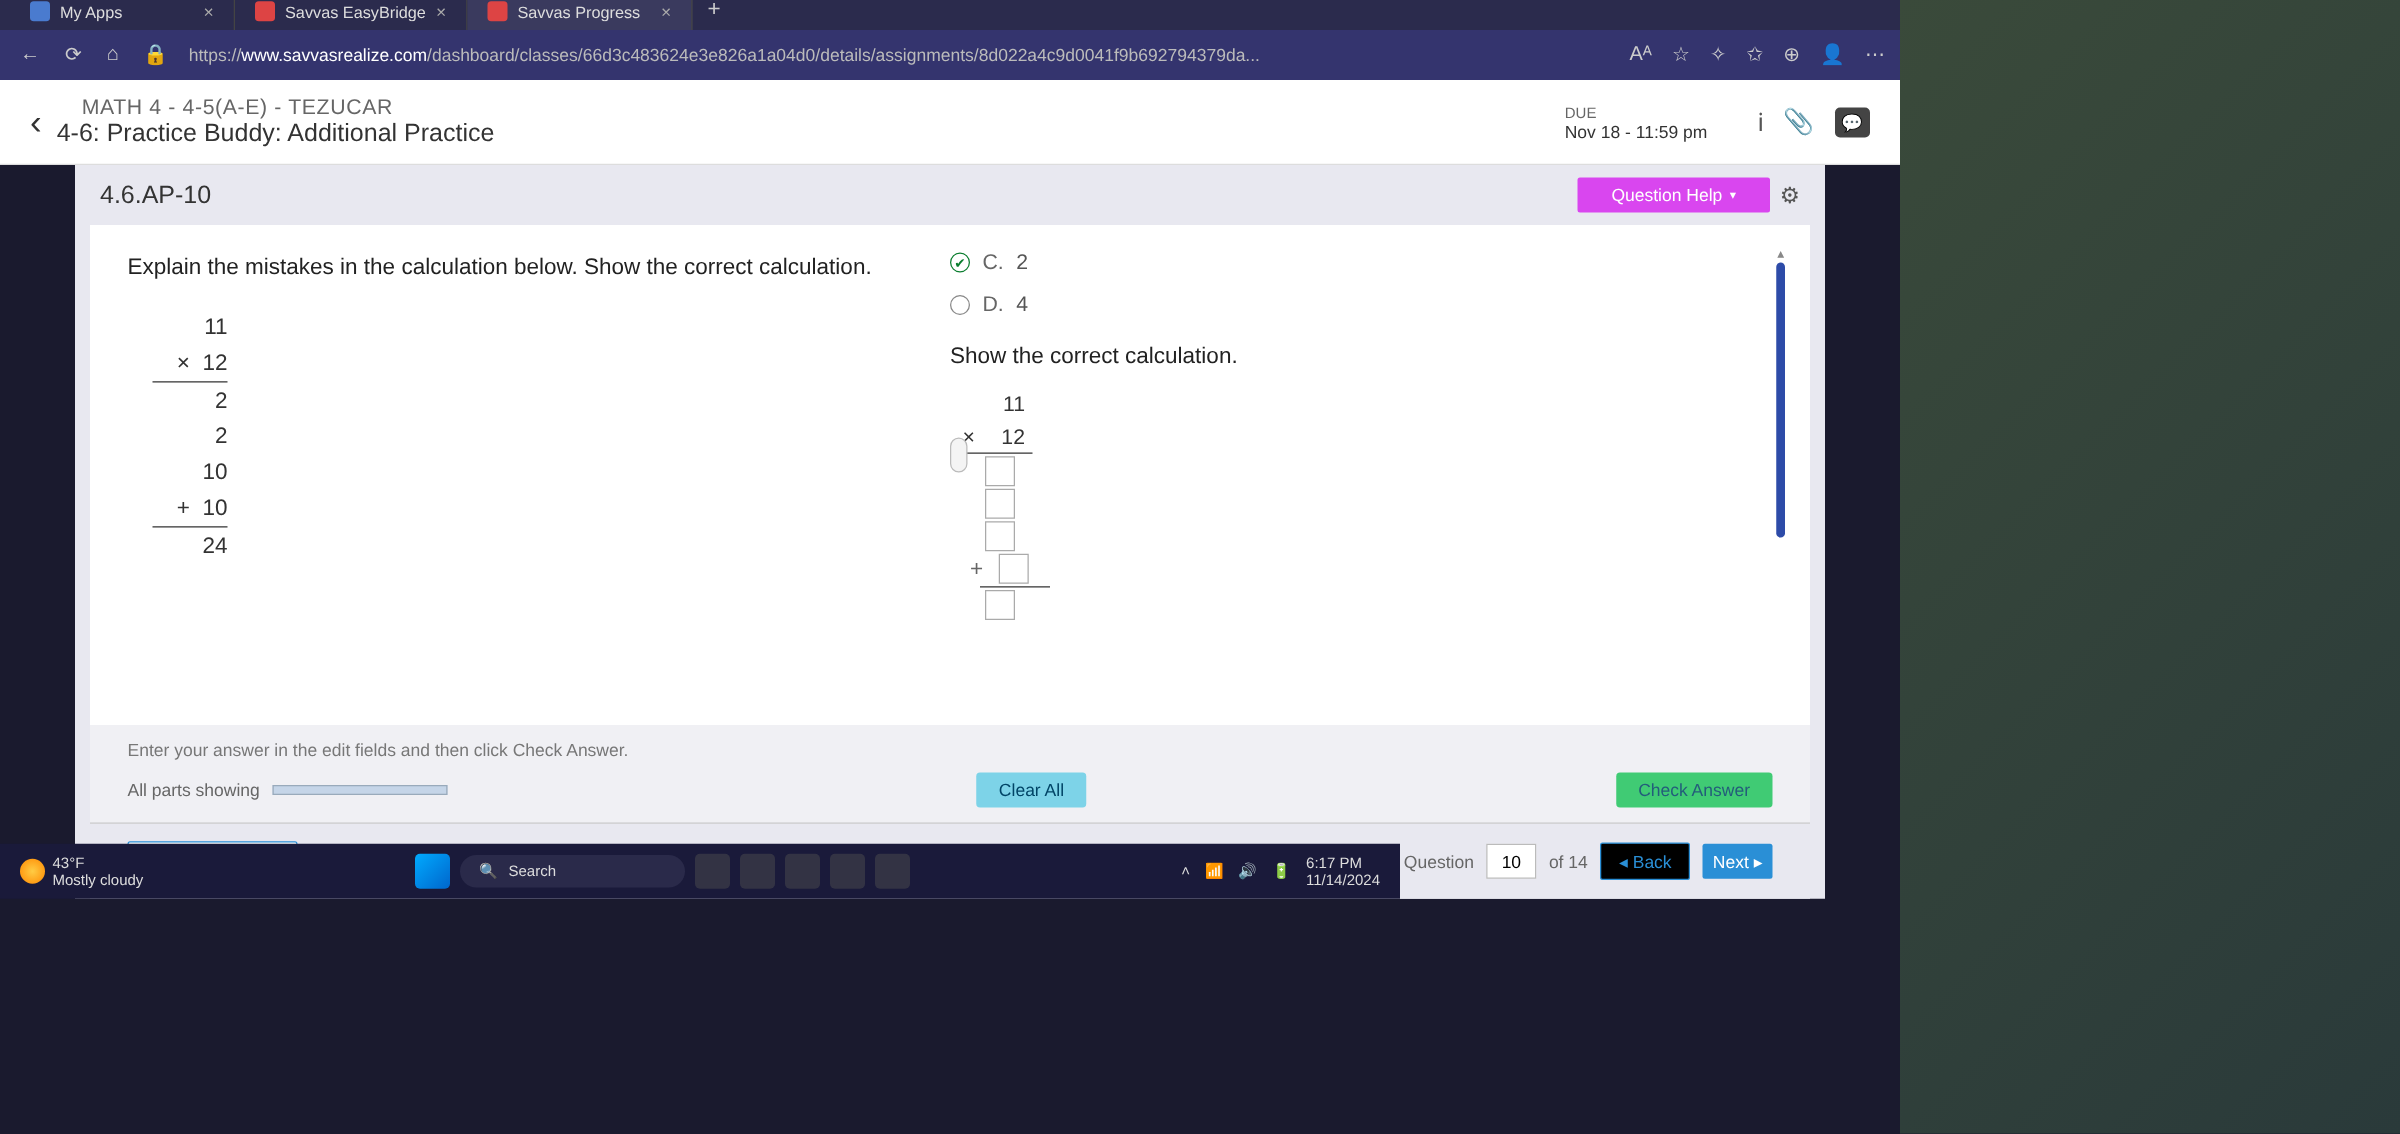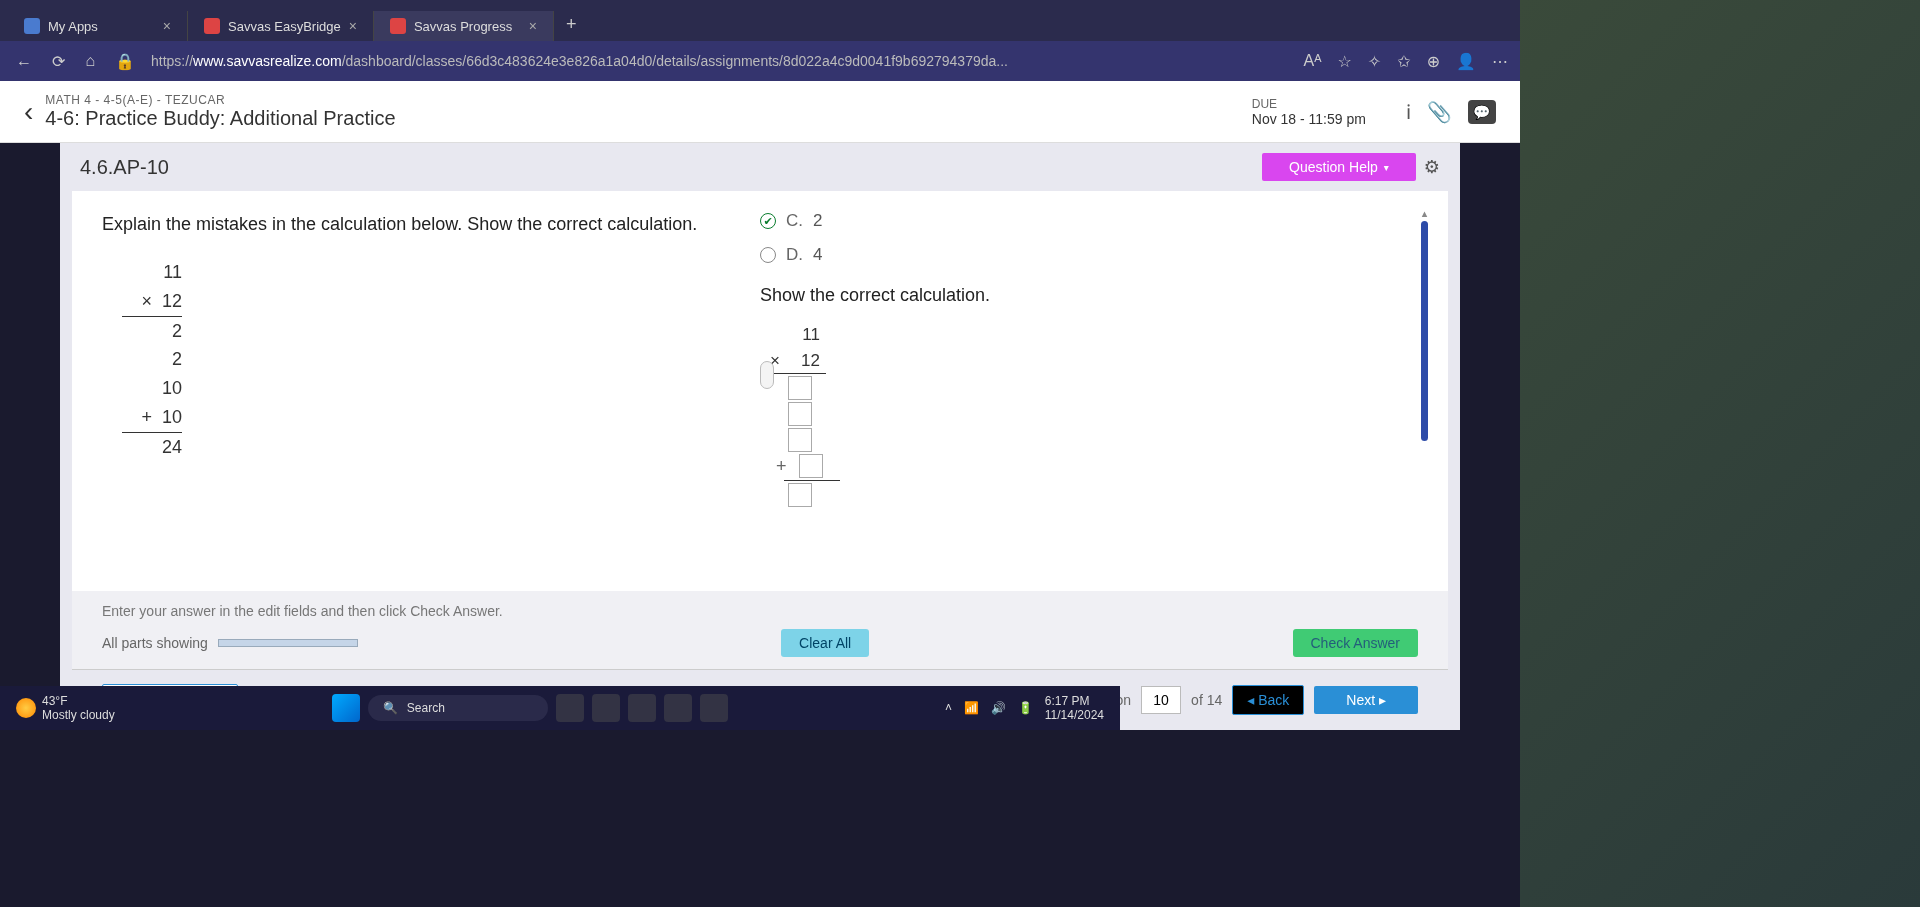--- a/index.html
+++ b/index.html
@@ -8,21 +8,21 @@
       background: #1a1a2e;
       width: 1920px;
       height: 907px;
       overflow: hidden;
       position: relative;
     }
     
     
     .browser-chrome {
       background: #2b2b4d;
-      height: 41px;
+      height: 24px;
       display: flex;
       align-items: center;
       padding: 0 8px;
     }
     .tab-bar {
       display: flex;
       height: 100%;
       align-items: flex-end;
     }
     .tab {
@@ -67,21 +67,21 @@
     
     .app-header {
       background: #fff;
       padding: 12px 24px;
       display: flex;
       align-items: center;
       border-bottom: 1px solid #ddd;
     }
     .back-arrow { font-size: 28px; color: #333; margin-right: 12px; cursor: pointer; }
     .header-titles { flex: 1; }
-    .breadcrumb { font-size: 12px; color: #666; letter-spacing: 0.5px; }
+    .breadcrumb { font-size: 17px; color: #666; letter-spacing: 0.5px; margin-left: 20px; }
     .page-title { font-size: 20px; color: #333; font-weight: normal; }
     .due-block { text-align: left; margin-right: 40px; }
     .due-label { font-size: 12px; color: #666; }
     .due-value { font-size: 14px; color: #333; }
     .header-icons { display: flex; gap: 16px; align-items: center; }
     .header-icon { font-size: 20px; color: #555; cursor: pointer; }
     .chat-icon { background: #444; color: #fff; width: 28px; height: 24px; border-radius: 4px; display: flex; align-items: center; justify-content: center; font-size: 14px; }
     
     
     .question-frame {
@@ -236,21 +236,21 @@
       border: 1px solid #2a8fd6;
       color: #2a8fd6;
       background: #fff;
       padding: 7px 14px;
       font-size: 14px;
       border-radius: 2px;
     }
     .nav-right { display: flex; align-items: center; gap: 10px; font-size: 14px; color: #666; }
     .q-input { width: 40px; height: 28px; border: 1px solid #bbb; text-align: center; font-size: 14px; }
     .back-btn { border: 1px solid #2a8fd6; color: #2a8fd6; background: #000000; padding: 6px 14px; border-radius: 2px; }
-    .next-btn { background: #2a8fd6; color: #fff; padding: 6px 32px; border-radius: 2px; display: flex; align-items: center; gap: 6px; }
+    .next-btn { background: #2a8fd6; color: #fff; padding: 6px 8px; border-radius: 2px; display: flex; align-items: center; gap: 6px; }
     
     
     .taskbar {
       position: absolute;
       bottom: 0;
       left: 0;
       right: 400px;
       height: 44px;
       background: #1a1a3a;
       display: flex;

